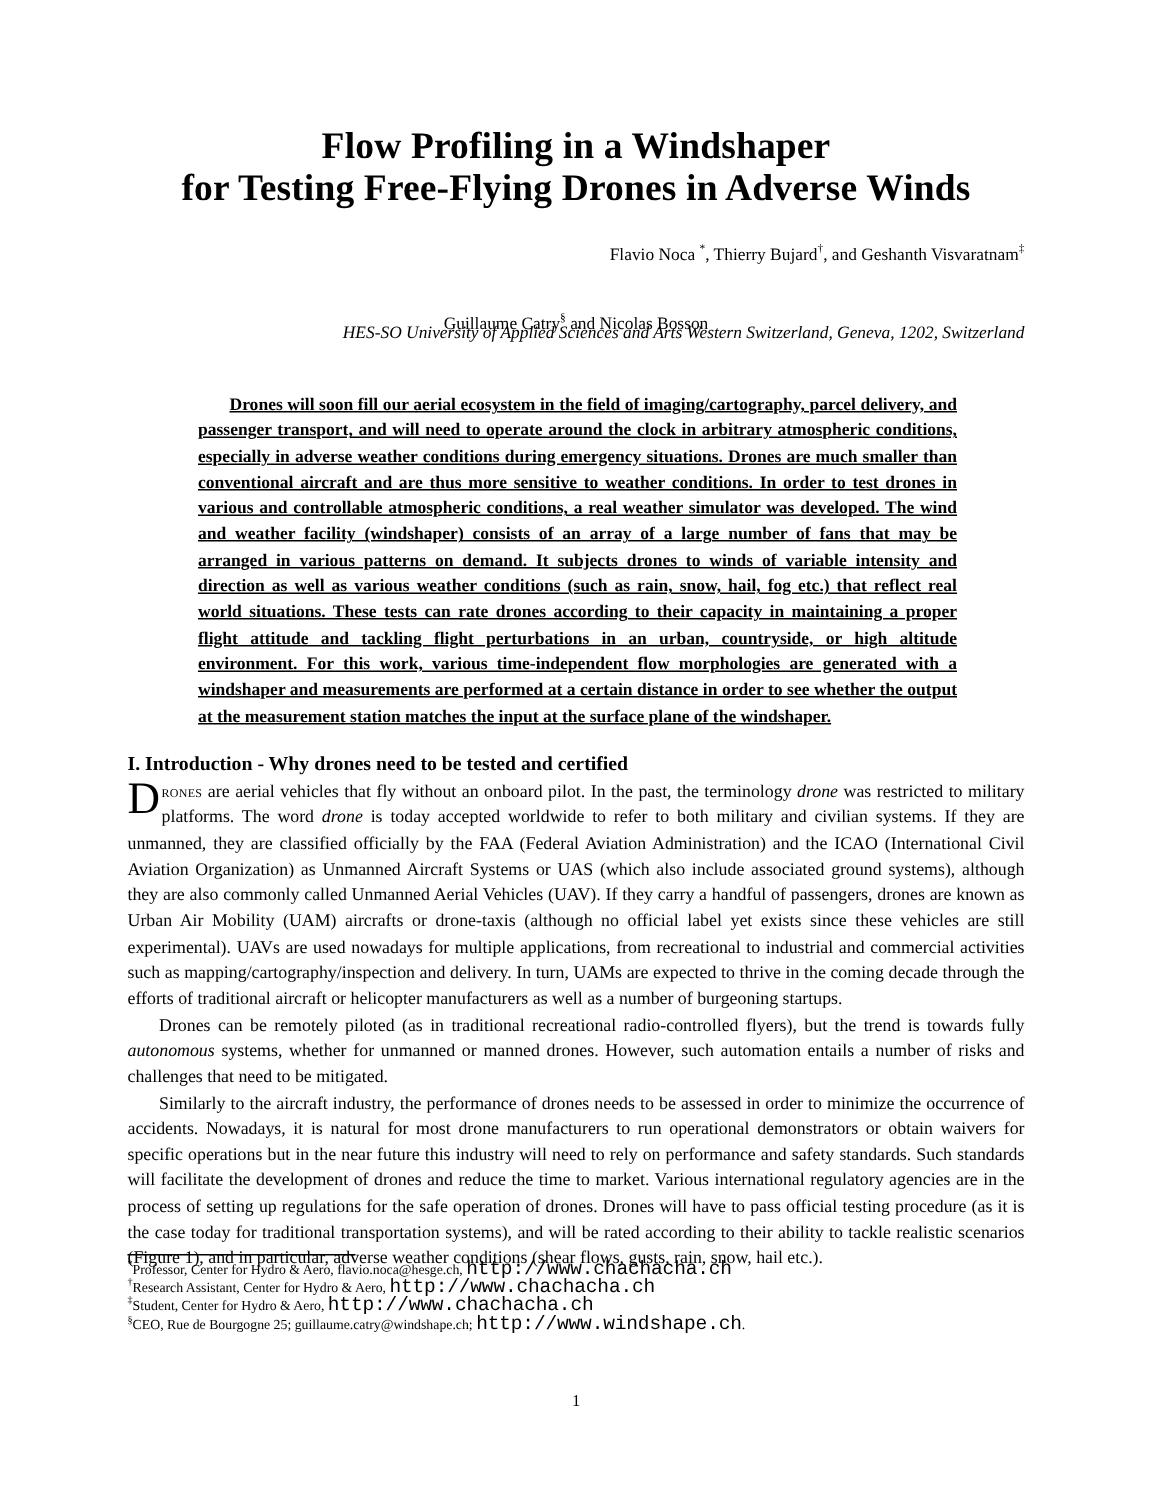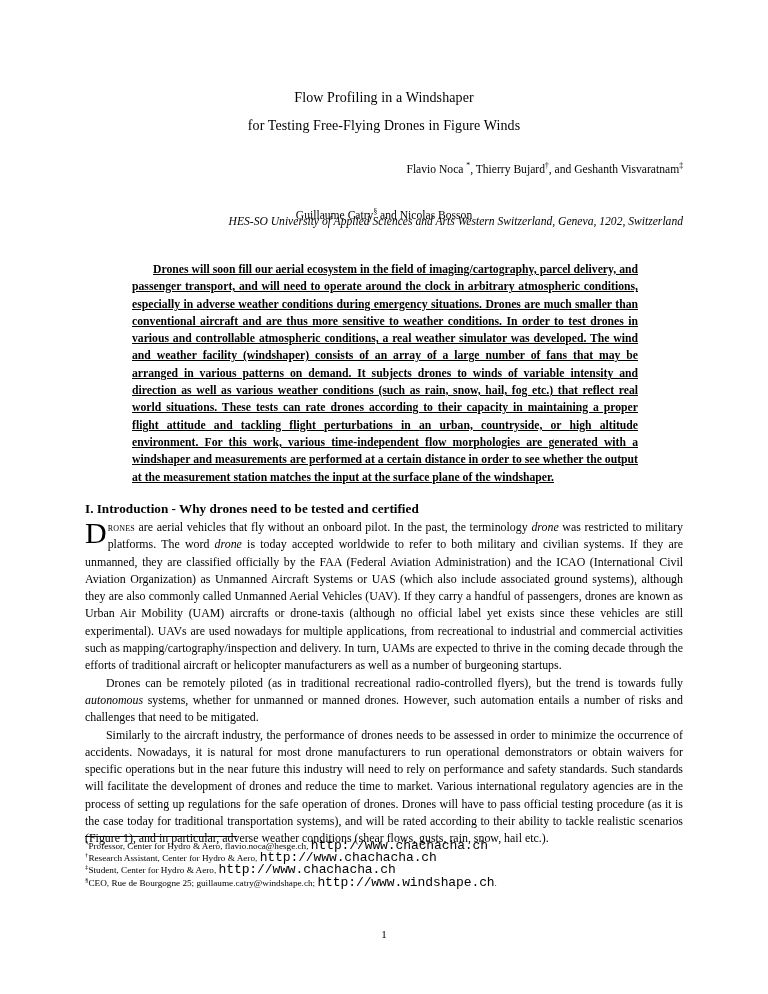--- a/index.html
+++ b/index.html
@@ -25,22 +25,22 @@
 
   
   .title-block {
     position: absolute;
     top: 84px;
     left: 85px;
     width: 598px;
     text-align: center;
   }
   .title-line {
-    font-size: 14px;
-    font-weight: normal;
+    font-size: 25px;
+    font-weight: bold;
     line-height: 28px;
     letter-spacing: 0.1px;
   }
 
   
   .authors-block {
     position: absolute;
     top: 162px;
     left: 85px;
     width: 598px;
@@ -172,21 +172,21 @@
     font-size: 11px;
   }
 </style>
 </head>
 <body>
 
 <div class="page">
 
   <div class="title-block">
     <div class="title-line">Flow Profiling in a Windshaper</div>
-    <div class="title-line">for Testing Free-Flying Drones in Figure Winds</div>
+    <div class="title-line">for Testing Free-Flying Drones in Adverse Winds</div>
   </div>
 
   <div class="authors-block">
     <div class="author-names"><span>Flavio Noca </span><sup class="marker">*</sup><span>, Thierry Bujard</span><sup class="marker">†</sup><span>, and Geshanth Visvaratnam</span><sup class="marker">‡</sup></div>
     <div class="author-affil">HES-SO University of Applied Sciences and Arts Western Switzerland, Geneva, 1202, Switzerland</div>
   </div>
 
   <div class="authors-block-2">
     <div class="author-names"><span>Guillaume Catry</span><sup class="marker">§</sup><span> and Nicolas Bosson</span></div>
   </div>

